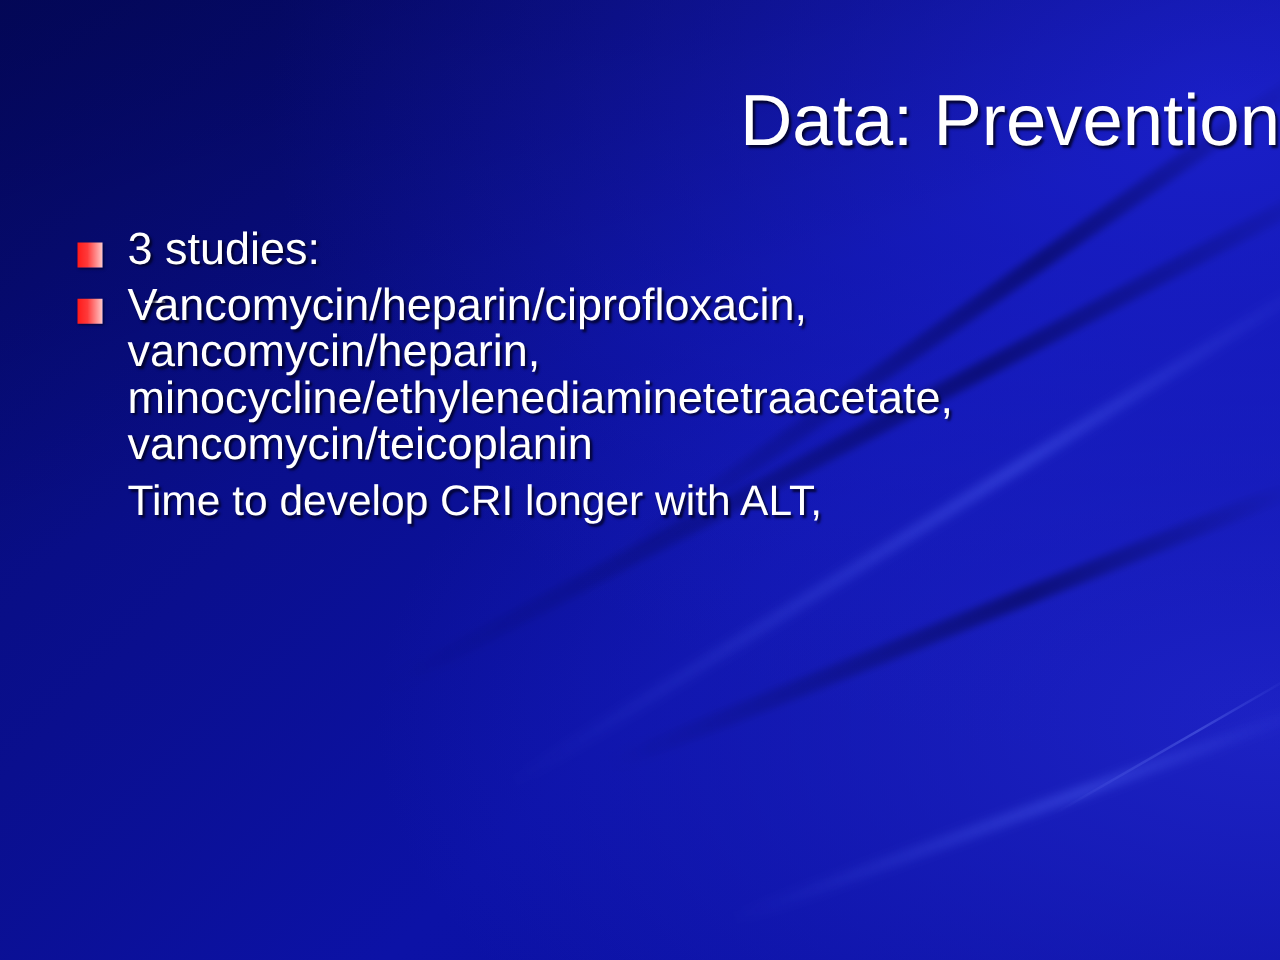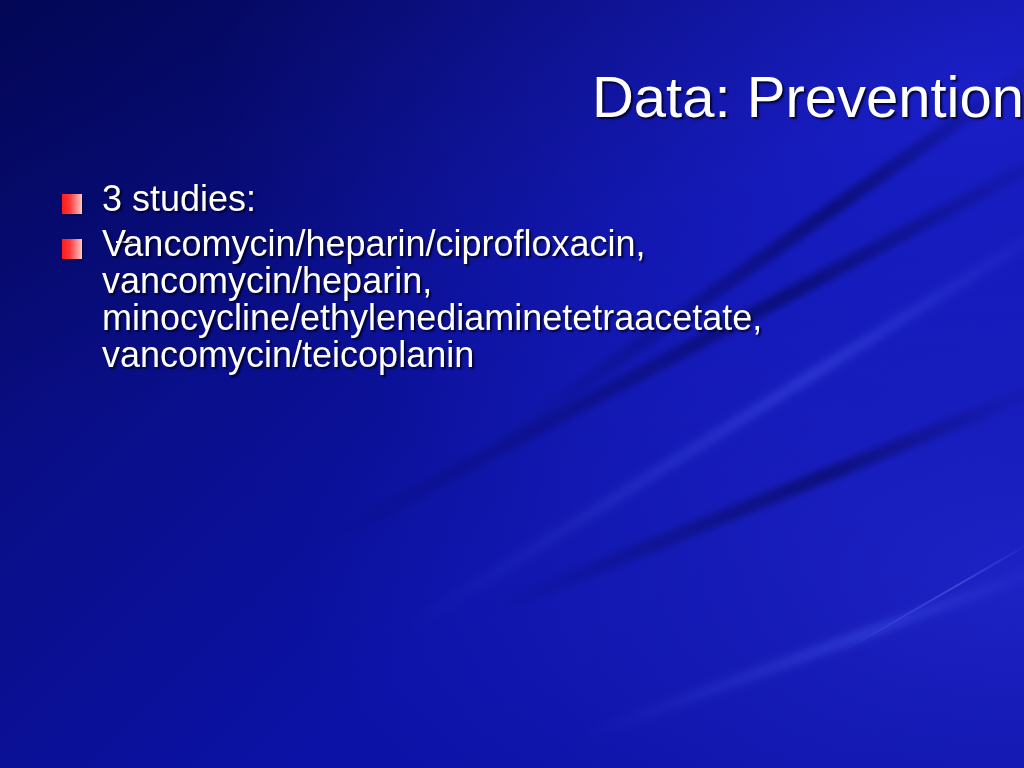--- a/index.html
+++ b/index.html
@@ -117,13 +117,14 @@
     <span class="bullet"></span>
     <span>3 studies:</span>
   </div>
   <div class="sub">
     <span class="dash">–</span>
   </div>
   <div class="item">
     <span class="bullet"></span>
     <span>Vancomycin/heparin/ciprofloxacin, vancomycin/heparin, minocycline/ethylenediaminetetraacetate, vancomycin/teicoplanin</span>
   </div>
+  <div class="plain">Time to develop CRI longer with ALT,</div>
 </div>
 
 </body></html>

